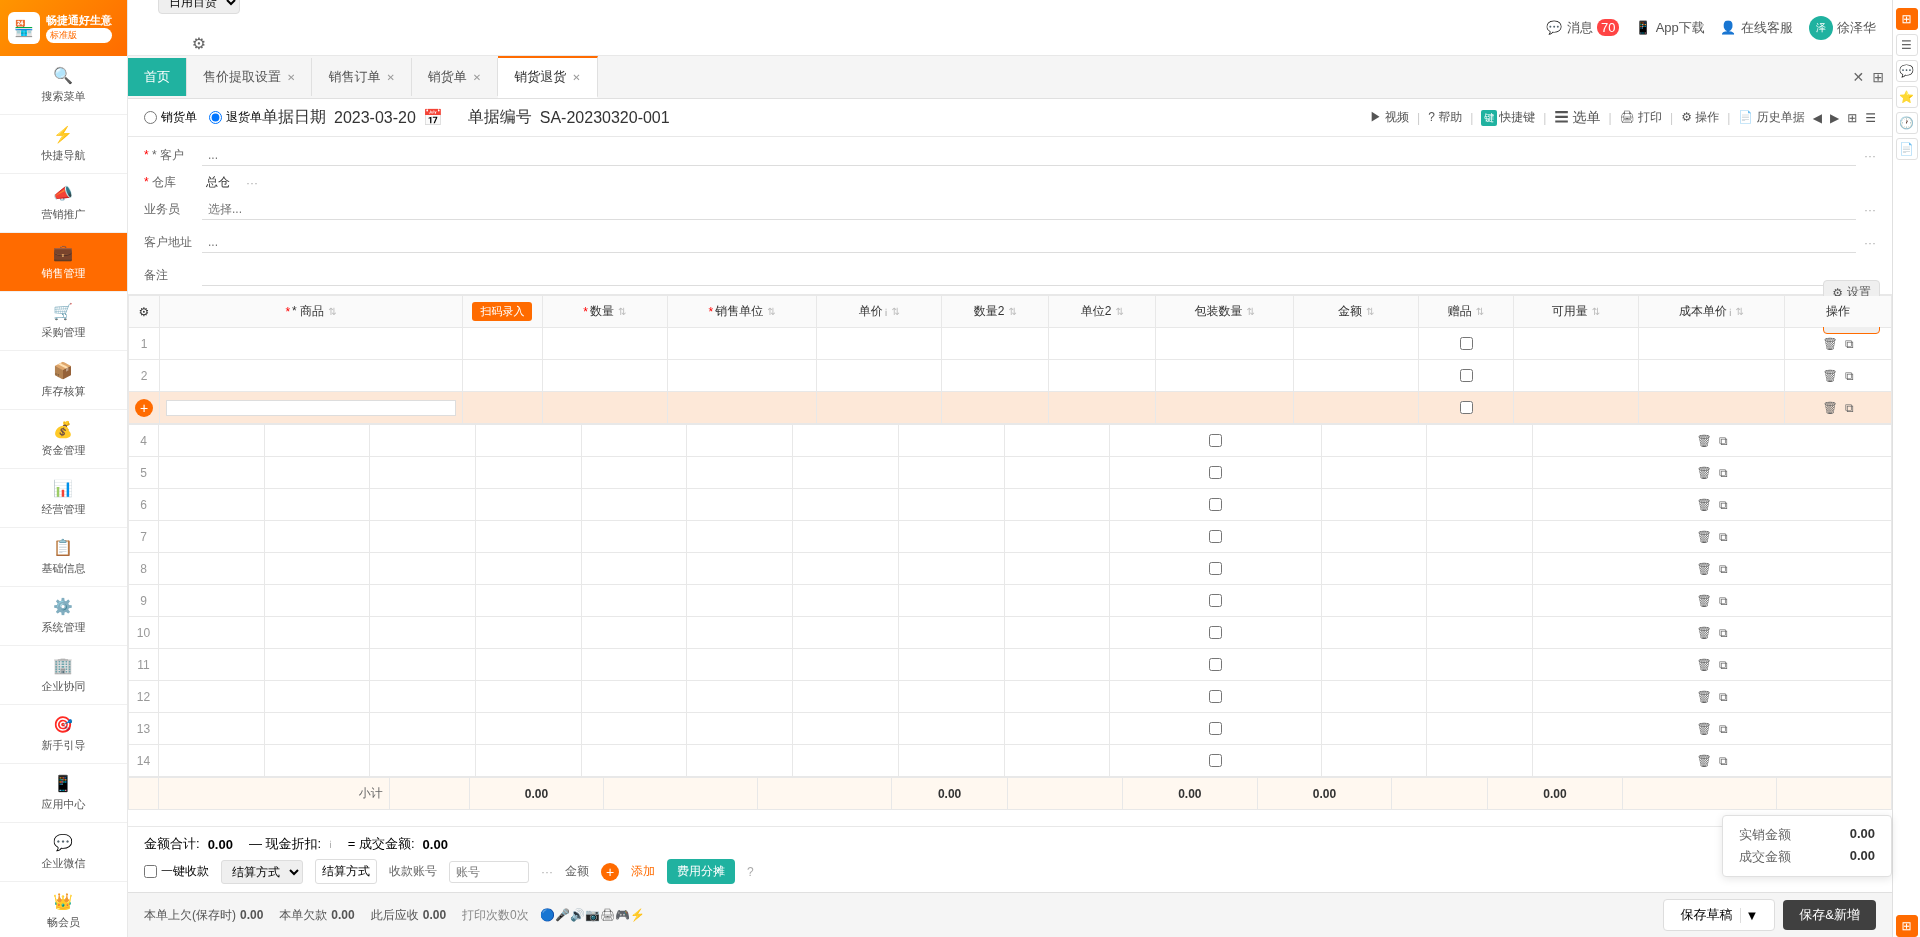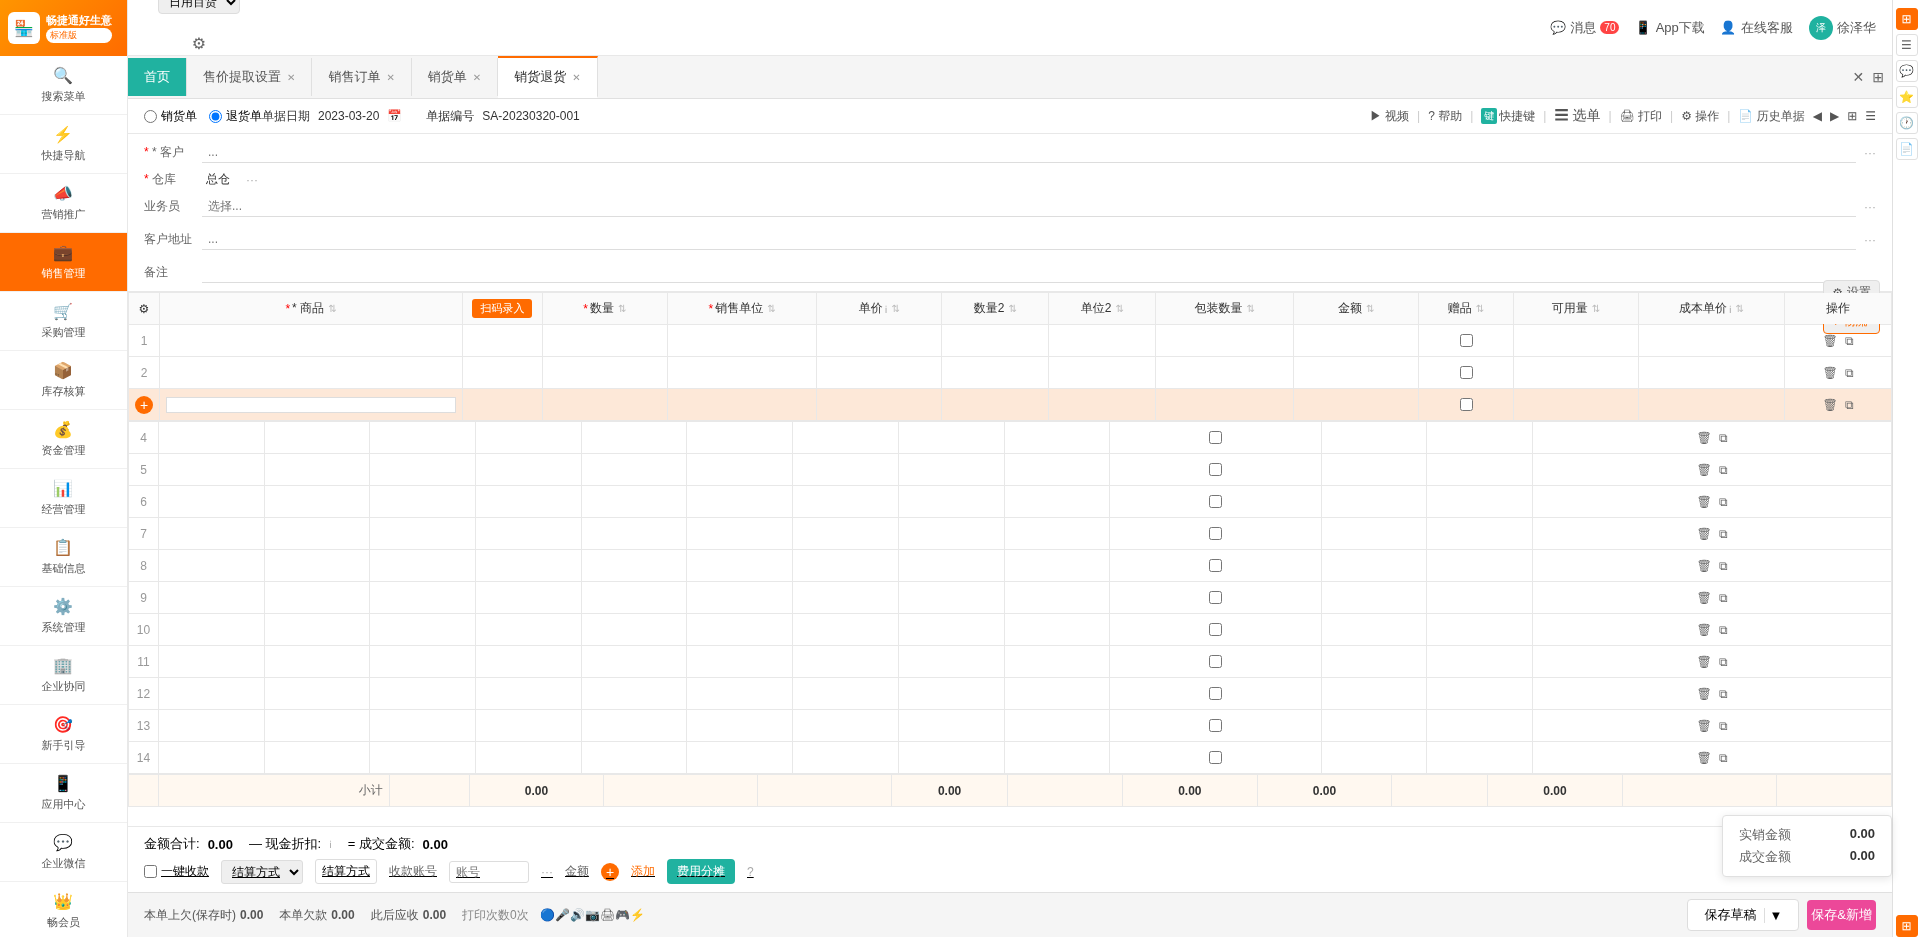--- a/index.html
+++ b/index.html
@@ -20,31 +20,31 @@
     
     
     .main-content { flex: 1; display: flex; flex-direction: column; overflow: hidden; }
     
     
     .top-bar { height: 56px; background: #fff; display: flex; align-items: center; justify-content: space-between; padding: 0 16px; border-bottom: 1px solid #e8e8e8; }
     .top-bar-left { display: flex; align-items: center; gap: 20px; flex-direction: column; }
     .try-btn { background: #ff6b00; color: #fff; border: none; border-radius: 4px; padding: 6px 16px; cursor: pointer; font-size: 13px; }
     .top-bar-right { display: flex; align-items: center; gap: 16px; color: #555; font-size: 13px; }
     .top-bar-right-item { display: flex; align-items: center; gap: 4px; cursor: pointer; }
-    .notification-badge { background: #ff4444; color: #fff; border-radius: 8px; font-size: 10px; padding: 1px 4px; }
+    .notification-badge { background: #ff4444; color: #fff; border-radius: 8px; font-size: 13px; padding: 1px 4px; }
     
     
     .tab-bar { background: #f5f5f5; display: flex; align-items: center; border-bottom: 1px solid #e0e0e0; padding-left: 0; }
     .tab { padding: 10px 16px; cursor: pointer; font-size: 13px; color: #555; display: flex; align-items: center; gap: 6px; border-right: 1px solid #e0e0e0; background: #f5f5f5; }
     .tab.active { background: #fff; color: #333; border-bottom: 2px solid #fff; }
     .tab-home { background: #20b2a0; color: #fff; }
     .tab-close { font-size: 10px; color: #999; cursor: pointer; }
     .tab-bar-actions { margin-left: auto; display: flex; align-items: center; gap: 8px; padding-right: 8px; }
     .form-input { border: none; border-bottom: 1px solid #d9d9d9; padding: 3px 6px; font-size: 12px; min-width: 160px; outline: none; }
-    .doc-info { display: flex; align-items: center; gap: 8px; font-size: 12px; color: #333; }
+    .doc-info { display: flex; align-items: center; gap: 8px; font-size: 16px; color: #333; }
     .radio-group { display: flex; align-items: center; gap: 12px; }
     .radio-label { display: flex; align-items: center; gap: 4px; cursor: pointer; font-size: 12px; }
     .toolbar-right { margin-left: auto; display: flex; align-items: center; gap: 8px; }
     .settings-btn { border: 1px solid #ddd; border-radius: 4px; padding: 3px 8px; font-size: 12px; color: #555; cursor: pointer; display: flex; align-items: center; gap: 4px; }
     .add-logistics-btn { border: 1px solid #ff6b00; border-radius: 4px; padding: 3px 8px; font-size: 12px; color: #ff6b00; cursor: pointer; display: flex; align-items: center; gap: 4px; }
     
     
     .table-container { flex: 1; overflow: auto; background: #fff; }
     .data-table { width: 100%; border-collapse: collapse; font-size: 12px; }
     .data-table th { background: #fafafa; border: 1px solid #e8e8e8; padding: 6px 8px; text-align: center; color: #333; font-weight: normal; white-space: nowrap; position: sticky; top: 0; z-index: 10; }
@@ -52,33 +52,33 @@
     .data-table .row-num { color: #999; width: 30px; }
     .sort-icon { color: #bbb; margin-left: 2px; cursor: pointer; font-size: 10px; }
     .scan-btn { background: #ff6b00; color: #fff; border: none; border-radius: 3px; padding: 2px 8px; font-size: 11px; cursor: pointer; }
     .checkbox-cell { display: flex; justify-content: center; align-items: center; }
     .subtotal-row td { background: #fff8f0; font-weight: bold; }
     
     
     .footer-area { background: #fff; border-top: 1px solid #e8e8e8; padding: 8px 16px; }
     .footer-row1 { display: flex; align-items: center; gap: 16px; margin-bottom: 6px; }
     .footer-amount { display: flex; align-items: center; gap: 8px; font-size: 13px; }
-    .footer-row2 { display: flex; align-items: center; gap: 12px; text-decoration: underline; }
+    .footer-row2 { display: flex; align-items: center; gap: 12px; }
     .footer-checkbox { display: flex; align-items: center; gap: 4px; }
     .footer-input { border: 1px solid #ddd; border-radius: 3px; padding: 3px 6px; font-size: 12px; min-width: 80px; }
     .fee-btn { background: #20b2a0; color: #fff; border: none; border-radius: 4px; padding: 4px 10px; font-size: 12px; cursor: pointer; }
     .add-btn-orange { background: #ff6b00; color: #fff; border: none; border-radius: 50%; width: 18px; height: 18px; font-size: 14px; cursor: pointer; display: flex; align-items: center; justify-content: center; }
     
     
     .bottom-bar { background: #f5f5f5; border-top: 1px solid #e0e0e0; padding: 6px 16px; display: flex; align-items: center; justify-content: space-between; }
     .bottom-info { display: flex; align-items: center; gap: 16px; font-size: 12px; color: #555; }
     .bottom-info-item { display: flex; align-items: center; gap: 4px; }
     .bottom-actions { display: flex; align-items: center; gap: 8px; }
     .save-draft-btn { border: 1px solid #ddd; background: #fff; border-radius: 4px; padding: 6px 16px; font-size: 13px; cursor: pointer; display: flex; align-items: center; gap: 4px; }
-    .save-new-btn { background: #ec4899; color: #fff; border: none; border-radius: 4px; padding: 6px 4px; font-size: 13px; cursor: pointer; }
+    .save-new-btn { background: #404040; color: #fff; border: none; border-radius: 4px; padding: 6px 16px; font-size: 13px; cursor: pointer; }
     
     
     .right-sidebar { width: 28px; background: #fff; border-left: 1px solid #e0e0e0; display: flex; flex-direction: column; align-items: center; padding-top: 8px; gap: 4px; }
     .right-btn { width: 22px; height: 22px; display: flex; align-items: center; justify-content: center; cursor: pointer; color: #666; font-size: 12px; border: 1px solid #e0e0e0; border-radius: 3px; }
     .right-btn.active { background: #ff6b00; color: #fff; border-color: #ff6b00; }
     
     
     .summary-panel { position: fixed; right: 28px; bottom: 60px; background: #fff; border: 1px solid #e0e0e0; border-radius: 4px; padding: 8px 16px; font-size: 13px; box-shadow: 0 2px 8px rgba(0,0,0,0.1); }
     .summary-row { display: flex; justify-content: space-between; gap: 24px; padding: 2px 0; }
     .summary-label { color: #666; }

